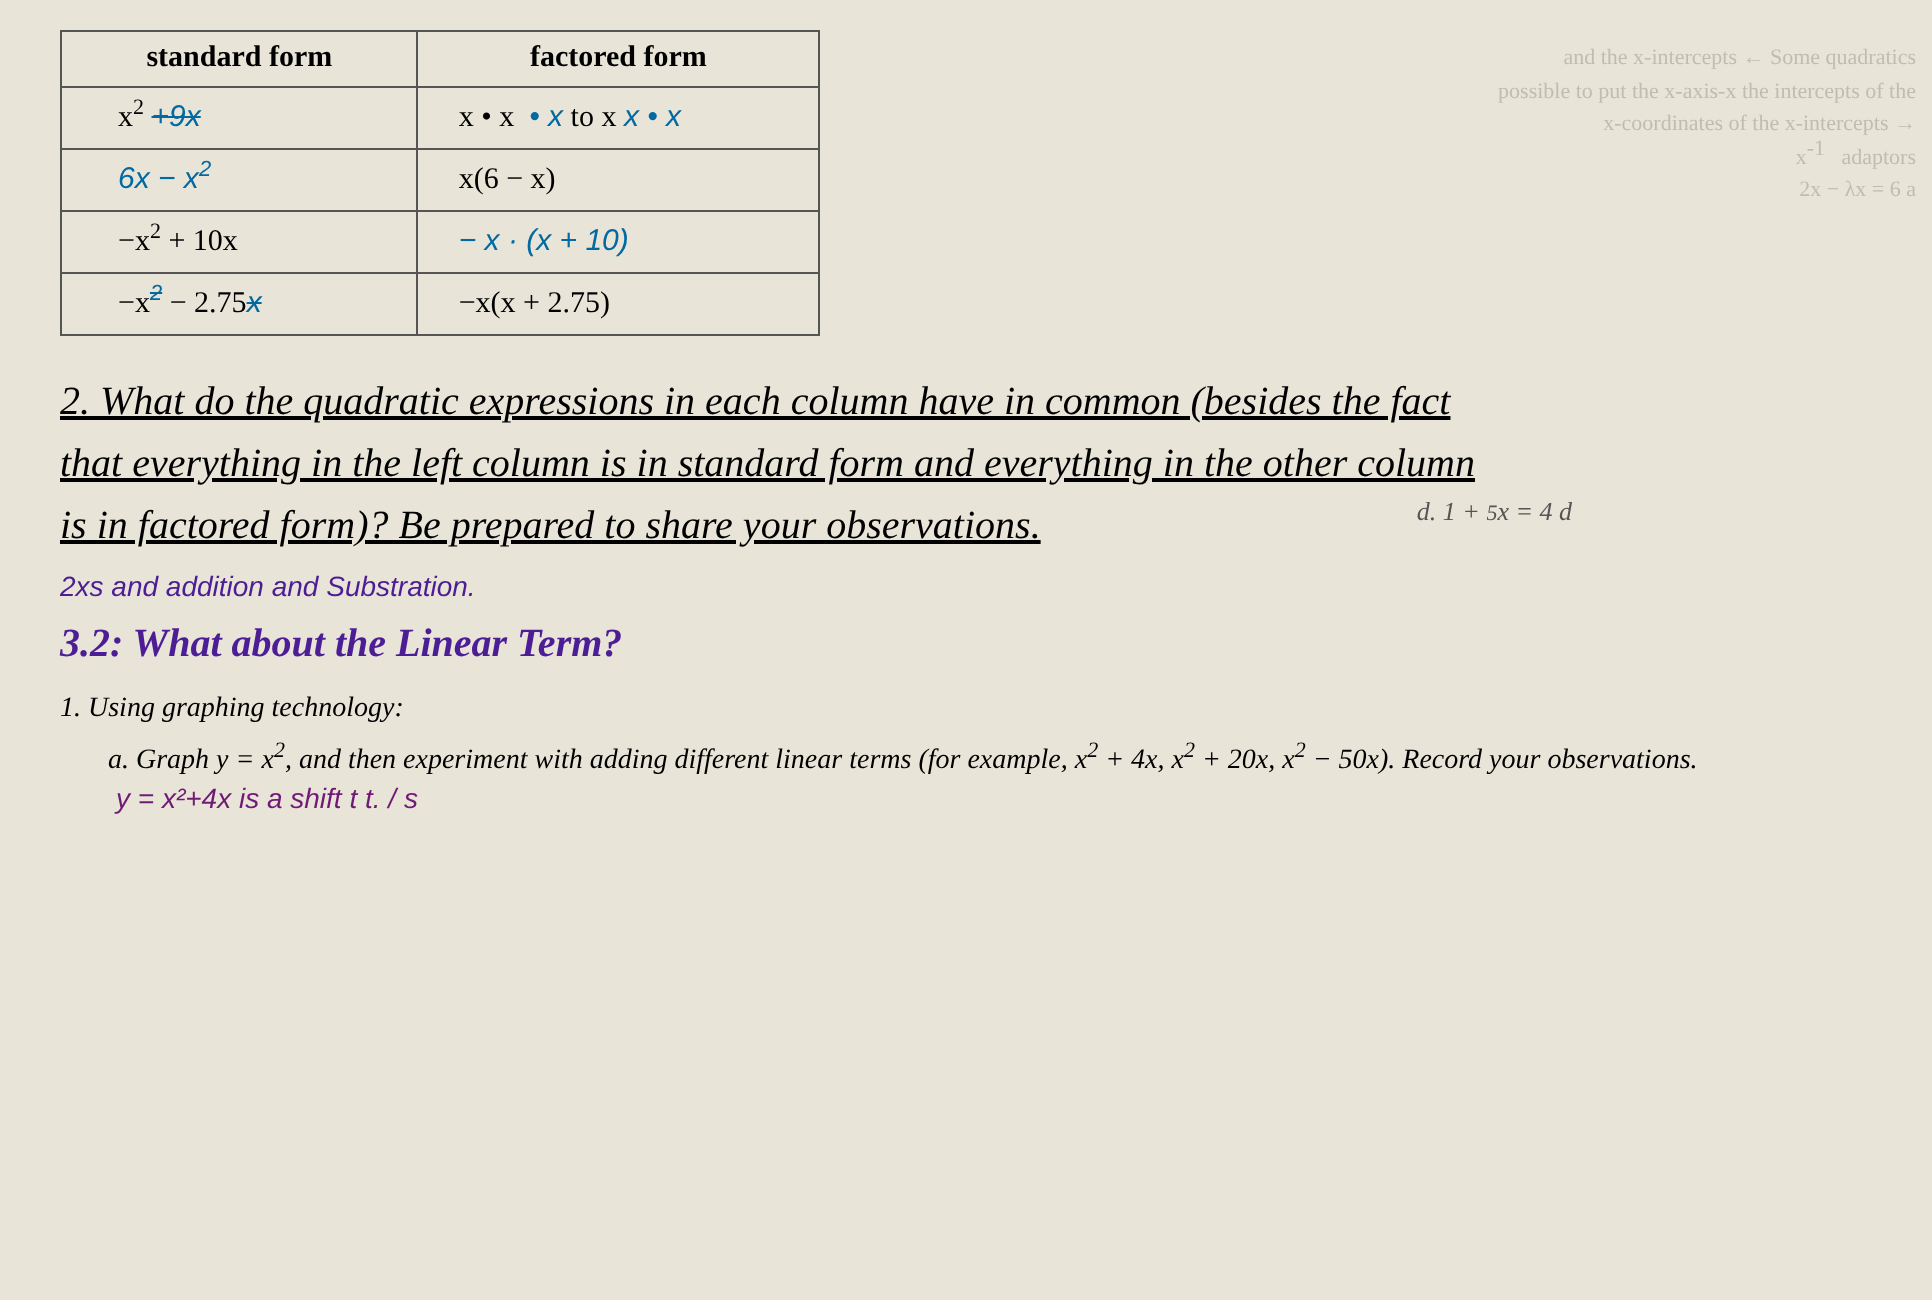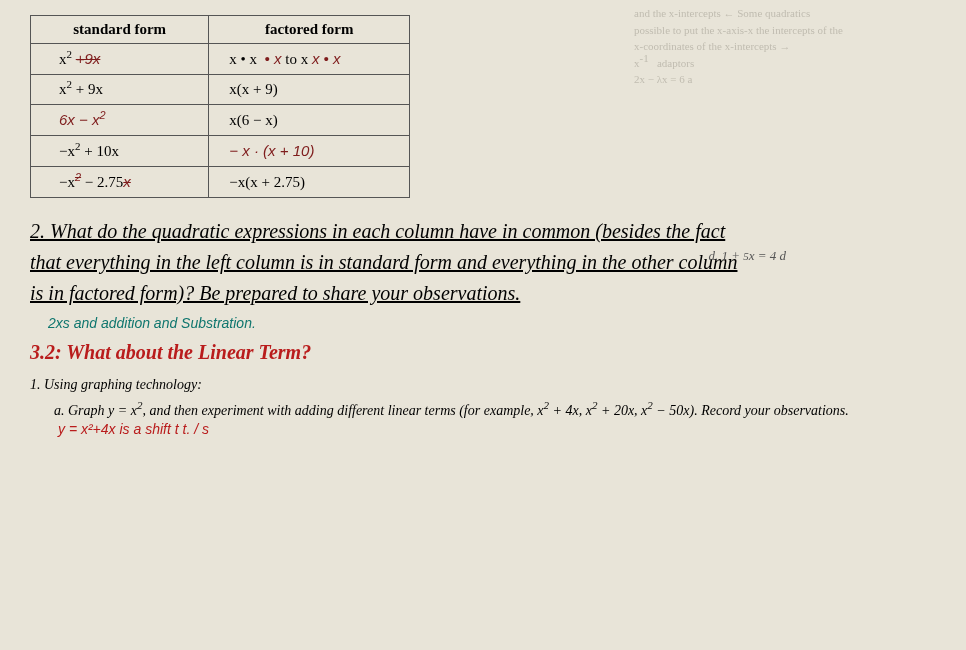--- a/index.html
+++ b/index.html
@@ -17,27 +17,28 @@
       width: 100%;
       height: 100%;
       background: #e8e4d8;
       position: relative;
       padding: 10px 30px 10px 30px;
     }
 
     
     .bg-text {
       position: absolute;
-      top: 0;
+      top: 16px;
       right: 0;
       width: 340px;
       height: 130px;
       color: #b0aca0;
       font-size: 11px;
       line-height: 1.5;
+      text-align: right;
       padding: 5px 8px;
       pointer-events: none;
       opacity: 0.7;
     }
 
     
     .table-container {
       display: flex;
       justify-content: flex-start;
       margin-top: 5px;
@@ -89,33 +90,32 @@
       text-decoration: underline;
     }
 
     .question-2 em {
       font-style: italic;
     }
 
     .handwritten-answer {
       font-family: 'Comic Sans MS', cursive, sans-serif;
       font-size: 14px;
-      color: #0f766e;
-      margin-left: 18px;
+      color: #4c1d95;
       margin-bottom: 10px;
       font-style: italic;
     }
 
     
     .section-header {
       font-size: 20px;
       font-weight: bold;
       font-style: italic;
       margin-bottom: 10px;
-      color: #b91c1c;
+      color: #4c1d95;
     }
 
     
     .question-1 {
       font-size: 14px;
       line-height: 1.55;
       margin-bottom: 4px;
     }
 
     .question-1 em {
@@ -126,42 +126,42 @@
     .question-1-a {
       font-size: 14px;
       line-height: 1.55;
       margin-left: 24px;
       margin-bottom: 0;
     }
 
     .handwritten-bottom {
       font-family: 'Comic Sans MS', cursive, sans-serif;
       font-size: 14px;
-      color: #b91c1c;
+      color: #701a75;
       margin-left: 28px;
       font-style: italic;
     }
 
     
     .sup { 
       font-size: 11px; 
       vertical-align: super; 
       line-height: 0;
     }
 
     .crossed {
       text-decoration: line-through;
       color: #555;
     }
 
     
     .hw {
       font-family: 'Comic Sans MS', cursive, sans-serif;
       font-style: italic;
-      color: #7f1d1d;
+      color: #0369a1;
     }
   </style>
 </head>
 <body>
 <div class="page">
 
   <div class="bg-text">
     <div>and the x-intercepts ← Some quadratics</div>
     <div>possible to put the x-axis-x the intercepts of the</div>
     <div>x-coordinates of the x-intercepts →</div>
@@ -181,28 +181,20 @@
         <tr>
           <td>
             x<span class="sup">2</span> <span class="hw crossed">+9x</span>
           </td>
           <td>
             x • x &nbsp;<span class="hw">• x</span> to x <span class="hw">x • x</span>
           </td>
         </tr>
         <tr>
           <td>
-            x<span class="sup">2</span> + 9x
-          </td>
-          <td>
-            x(x + 9)
-          </td>
-        </tr>
-        <tr>
-          <td>
             <span class="hw">6x − x<span class="sup">2</span></span>
           </td>
           <td>
             x(6 − x)
           </td>
         </tr>
         <tr>
           <td>
             −x<span class="sup">2</span> + 10x
           </td>

